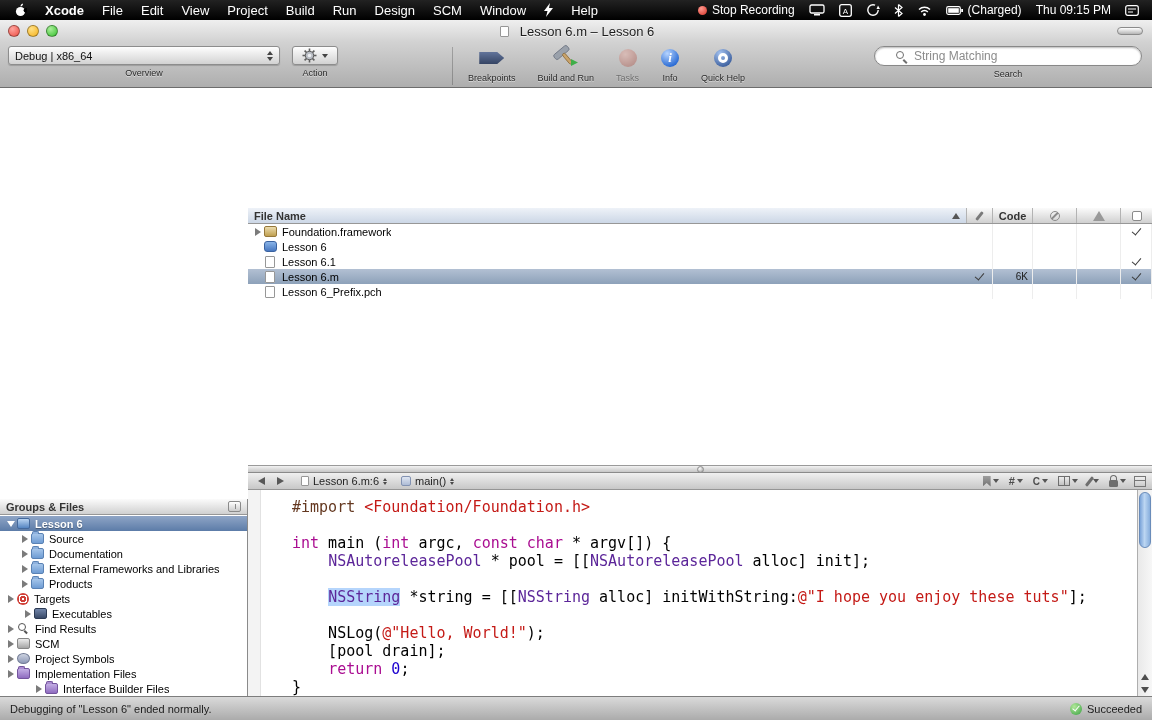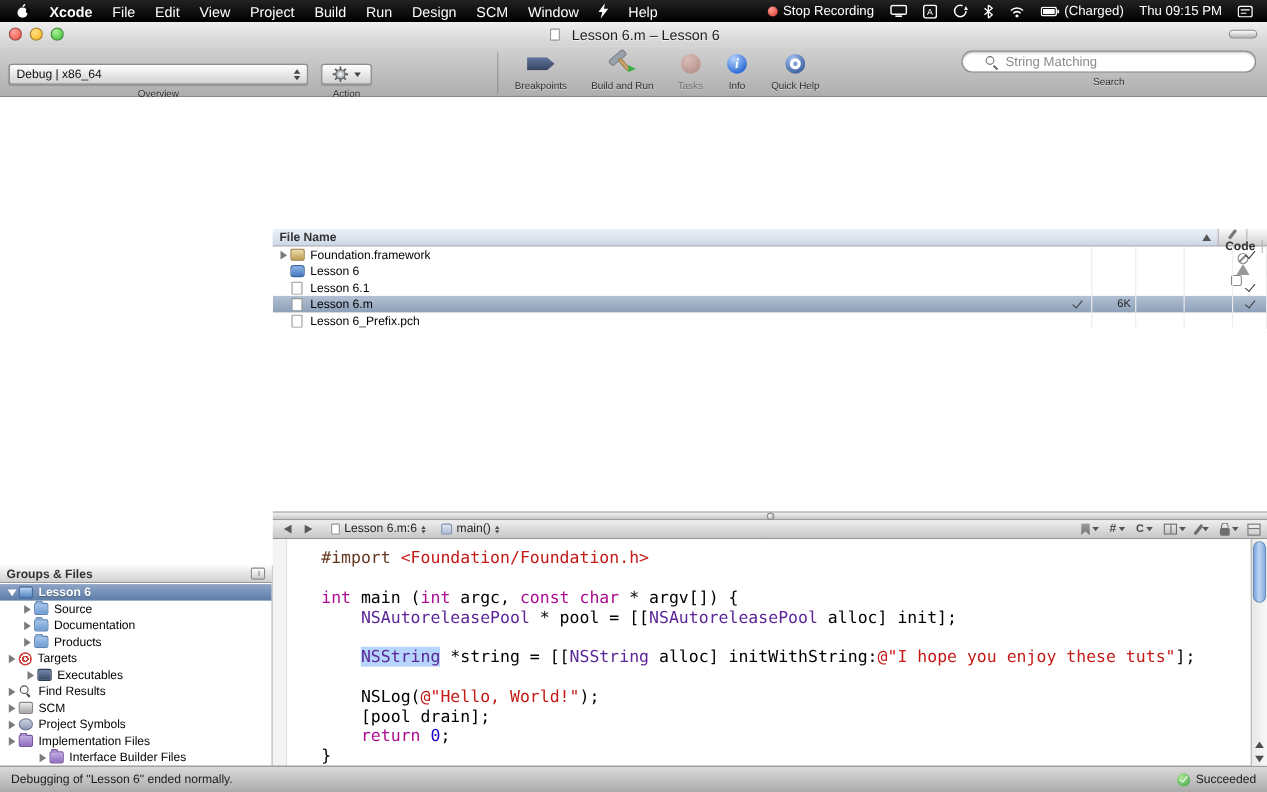--- a/index.html
+++ b/index.html
@@ -25,21 +25,21 @@
   .light{width:12px;height:12px;border-radius:50%;border:1px solid rgba(0,0,0,.35);box-sizing:border-box;}
   .light.red{background:radial-gradient(circle at 35% 30%,#ffa49e,#ec4d42);}
   .light.yellow{background:radial-gradient(circle at 35% 30%,#ffe084,#f6b21c);}
   .light.green{background:radial-gradient(circle at 35% 30%,#aaee9a,#36c12e);}
   .title{font-size:13px;color:#1d1d1d;text-shadow:0 1px 0 rgba(255,255,255,.7);display:flex;align-items:center;gap:5px;}
   .toolbar-pill{position:absolute;right:9px;top:7px;width:26px;height:8px;border-radius:4px;background:linear-gradient(#fff,#b5b5b5);border:1px solid #8a8a8a;box-sizing:border-box;}
 
   
   .toolbar{height:46px;flex:none;background:linear-gradient(#d2d2d2,#aeaeae);border-bottom:1px solid #6d6d6d;display:flex;align-items:flex-start;padding:4px 8px 0;box-sizing:border-box;}
   .tgroup{display:flex;flex-direction:column;align-items:center;}
-  .tb-popup{height:19px;border:1px solid #8d8d8d;border-radius:3px;background:linear-gradient(#fefefe,#d2d2d2);display:flex;align-items:center;font-size:11px;color:#111;padding:0 6px;box-shadow:0 1px 1px rgba(0,0,0,.18);box-sizing:border-box;margin-top:12px;}
+  .tb-popup{height:19px;border:1px solid #8d8d8d;border-radius:3px;background:linear-gradient(#fefefe,#d2d2d2);display:flex;align-items:center;font-size:11px;color:#111;padding:0 6px;box-shadow:0 1px 1px rgba(0,0,0,.18);box-sizing:border-box;}
   .overview-popup{width:272px;}
   .action-popup{width:46px;justify-content:center;gap:5px;}
   .tlabel{font-size:9px;color:#2b2b2b;margin-top:3px;text-shadow:0 1px 0 rgba(255,255,255,.5);}
   .tri{width:0;height:0;display:inline-block;}
   .tri.u{border-left:3px solid transparent;border-right:3px solid transparent;border-bottom:4px solid #444;}
   .tri.d{border-left:3px solid transparent;border-right:3px solid transparent;border-top:4px solid #444;}
   .updown{display:flex;flex-direction:column;gap:2px;margin-left:auto;padding-left:6px;}
   .tb-spacer{flex:1;}
   .tb-divider{width:1px;height:38px;background:rgba(0,0,0,.22);margin:1px 4px 0;}
   .tbtn{display:flex;flex-direction:column;align-items:center;margin:0 11px;}
@@ -91,21 +91,21 @@
   .si-symbols{background:linear-gradient(#ccd2e0,#8f9ab8);border:1px solid #707a94;border-radius:50%;}
   .si-doc{width:10px;height:12px;background:#fff;border:1px solid #979797;border-radius:1px;margin:0 6px 0 2px;}
   .si-framework{background:linear-gradient(#ecdcae,#c0a050);border:1px solid #96783a;}
   .si-app{background:linear-gradient(#8ab4e8,#4878c0);border:1px solid #3a62a0;border-radius:3px;}
 
   
   .rightpane{flex:1;display:flex;flex-direction:column;min-width:0;background:#fff;}
   .fl-header{height:16px;flex:none;display:flex;background:linear-gradient(#fbfbfb,#d0d0d0);border-bottom:1px solid #979797;font-size:11px;font-weight:bold;color:#333;box-sizing:border-box;}
   .fl-name-col{flex:1;display:flex;align-items:center;padding:0 6px;border-right:1px solid #b3b3b3;background:linear-gradient(#eef2f8,#ccd7e6);min-width:0;}
   .sort-asc{margin-left:auto;width:0;height:0;border-left:4px solid transparent;border-right:4px solid transparent;border-bottom:6px solid #555;}
-  .fl-detail-cols{display:flex;height:100%;flex-direction:column;}
+  .fl-detail-cols{display:flex;height:100%;}
   .fl-col{display:flex;align-items:center;justify-content:center;border-right:1px solid #b3b3b3;box-sizing:border-box;height:100%;}
   .fl-col-0{width:26px;}.fl-col-1{width:40px;}.fl-col-2{width:44px;}.fl-col-3{width:44px;}.fl-col-4{width:31px;border-right:none;}
   .fl-rows{height:241px;flex:none;overflow:hidden;}
   .fl-row{height:15px;display:flex;align-items:center;font-size:11px;color:#000;}
   .fl-row .fl-col{border-right:1px solid #ededed;}
   .fl-row.selected{background:linear-gradient(#b2c0d3,#8da1b9);}
   .fl-name{flex:1;display:flex;align-items:center;padding:0 4px;min-width:0;overflow:hidden;white-space:nowrap;}
   .code-cell{justify-content:flex-end;padding-right:4px;font-size:10px;color:#1a1a1a;}
   .hi-build-status{width:3px;height:10px;background:#7a7a7a;border-radius:1px;transform:rotate(38deg);}
   .hi-errors{width:10px;height:10px;border:1.5px solid #8a8a8a;border-radius:50%;position:relative;box-sizing:border-box;}
@@ -384,20 +384,25 @@
               <span class="tree-label">Source</span>
             </div>
             <div class="tree-row" style="padding-left: 19px;">
               <span class="disc c"></span>
               <span class="si si-folder"></span>
               <span class="tree-label">Documentation</span>
             </div>
             <div class="tree-row" style="padding-left: 19px;">
               <span class="disc c"></span>
               <span class="si si-folder"></span>
+              <span class="tree-label">External Frameworks and Libraries</span>
+            </div>
+            <div class="tree-row" style="padding-left: 19px;">
+              <span class="disc c"></span>
+              <span class="si si-folder"></span>
               <span class="tree-label">Products</span>
             </div>
             <div class="tree-row" style="padding-left: 5px;">
               <span class="disc c"></span>
               <span class="si si-target"></span>
               <span class="tree-label">Targets</span>
             </div>
             <div class="tree-row" style="padding-left: 22px;">
               <span class="disc c"></span>
               <span class="si si-executable"></span>

